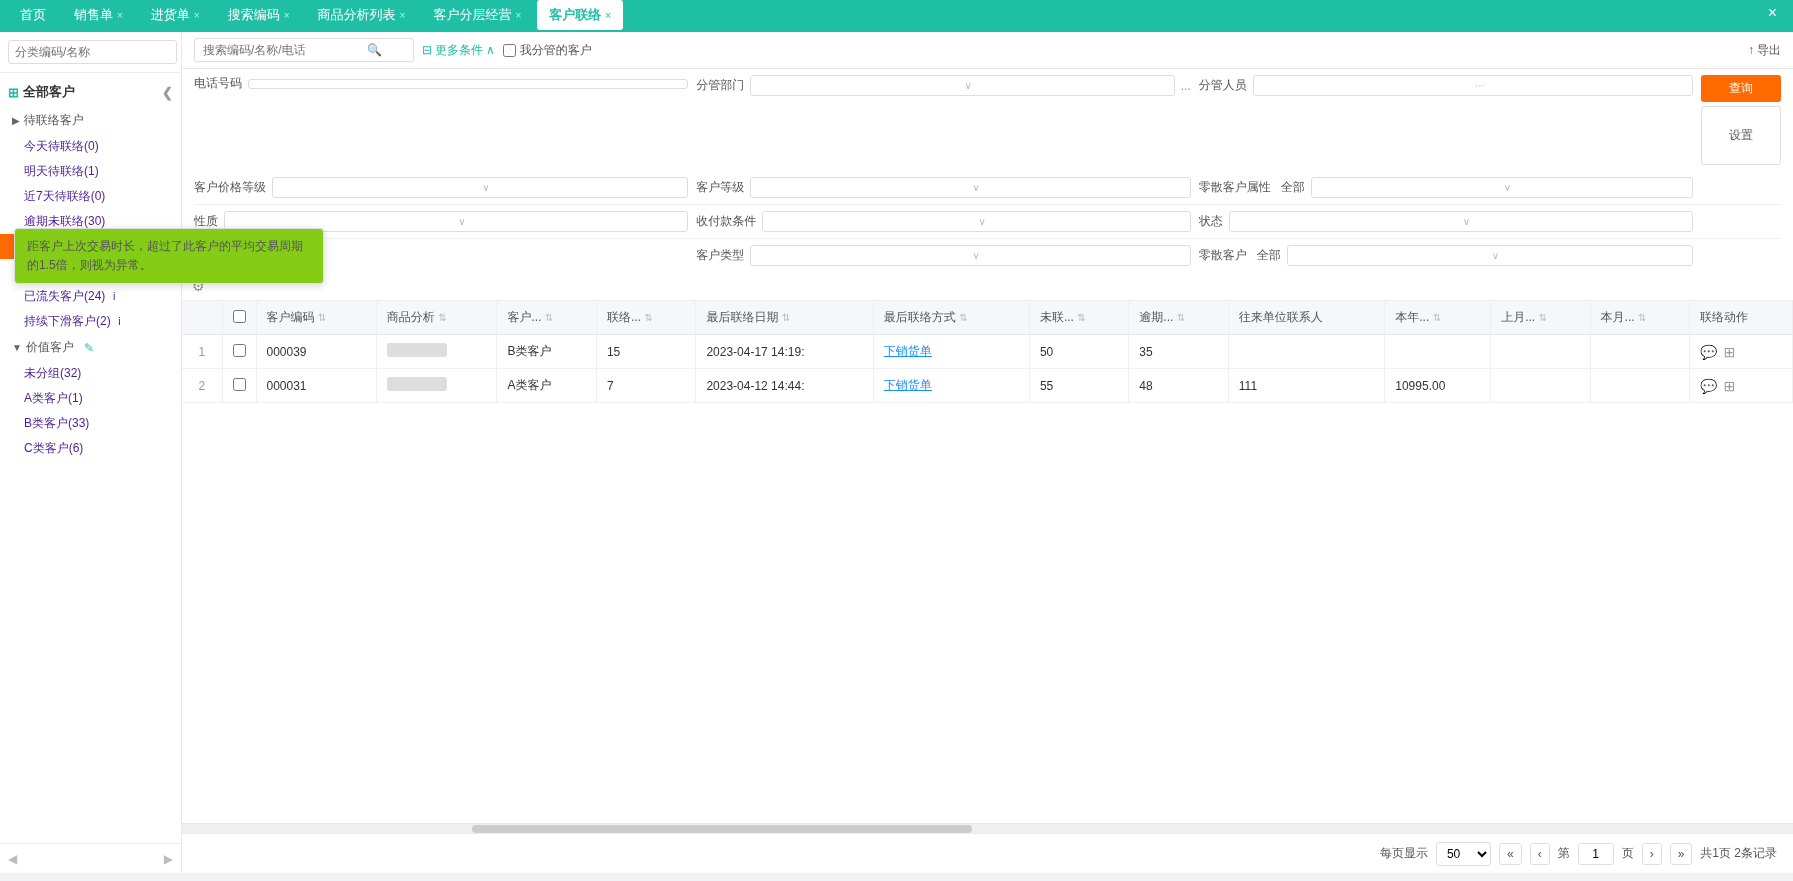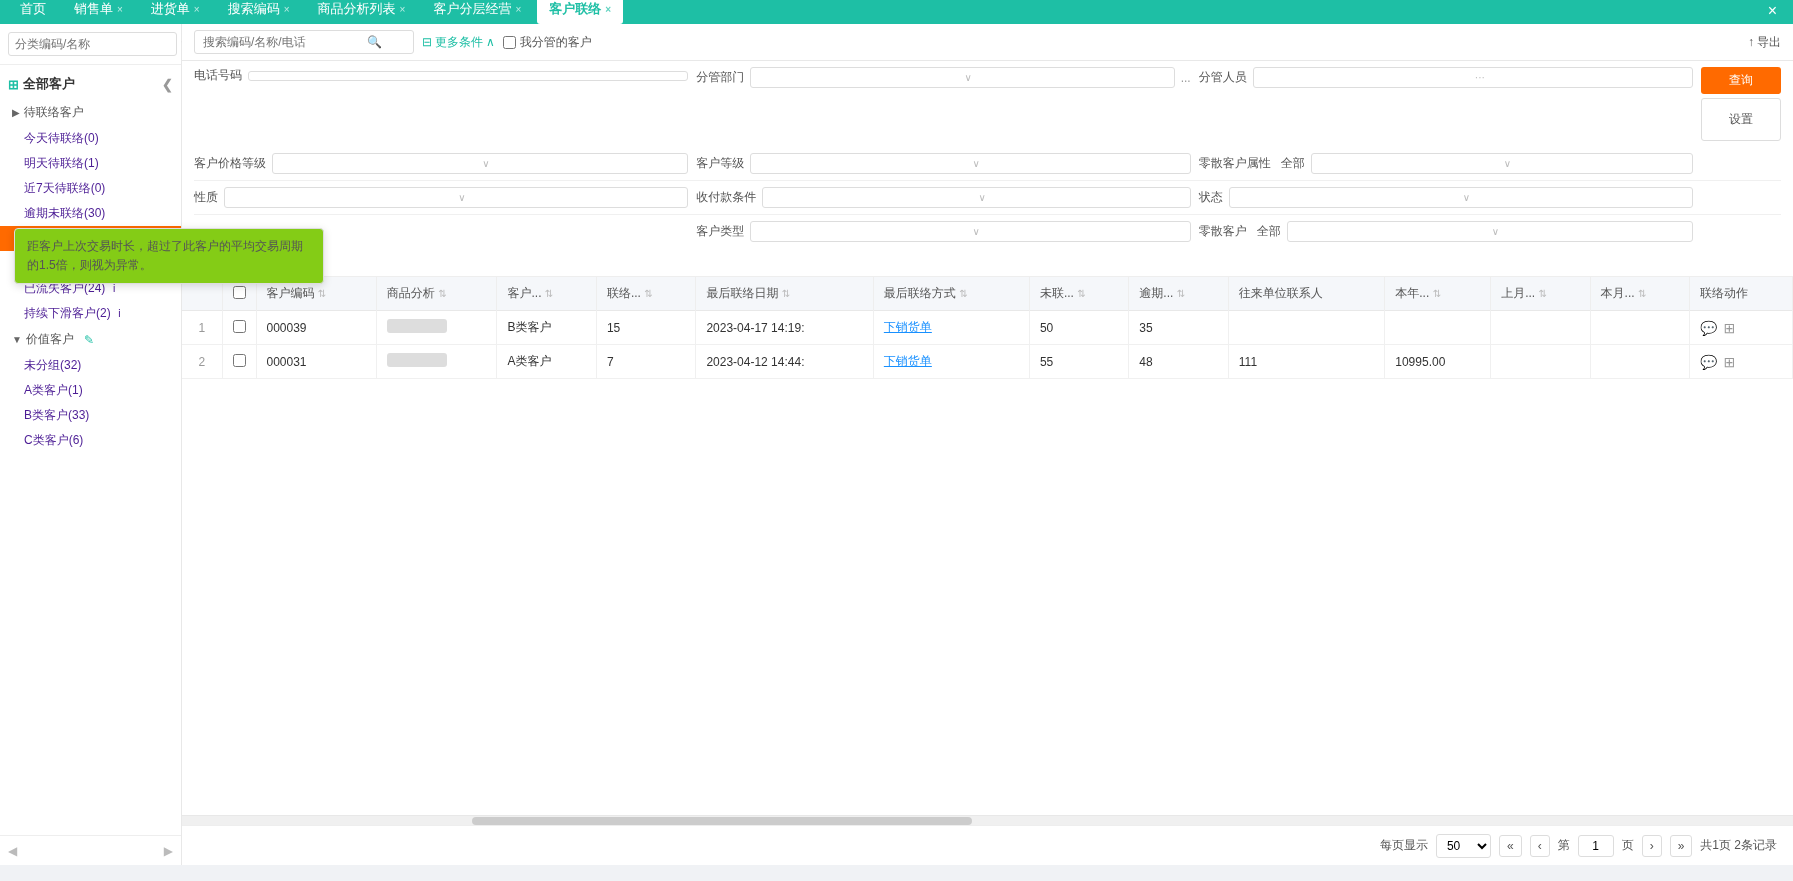--- a/index.html
+++ b/index.html
@@ -1,23 +1,23 @@
 <!DOCTYPE html>
 <html><head>
   <meta charset="utf-8">
   <style>
     * { box-sizing: border-box; margin: 0; padding: 0; }
     body { font-family: 'Microsoft YaHei', Arial, sans-serif; font-size: 12px; background: #f0f2f5; color: #333; overflow: hidden; }
 
     
     .top-nav {
-      height: 24px;
+      height: 32px;
       background: #1ebfa5;
       display: flex;
-      align-items: flex-end;
+      align-items: flex-start;
       padding: 0 8px;
       gap: 4px;
     }
     .nav-item {
       color: #fff;
       padding: 6px 12px;
       cursor: pointer;
       border-radius: 3px;
       font-size: 13px;
       white-space: nowrap;
@@ -191,21 +191,21 @@
       border-radius: 3px;
       padding: 5px 14px;
       cursor: pointer;
       font-size: 12px;
     }
     .btn-settings {
       background: #fff;
       color: #555;
       border: 1px solid #ddd;
       border-radius: 3px;
-      padding: 12px 14px;
+      padding: 20px 14px;
       cursor: pointer;
       font-size: 12px;
     }
 
     
     .table-area {
       flex: 1;
       overflow: auto;
       background: #fff;
     }

